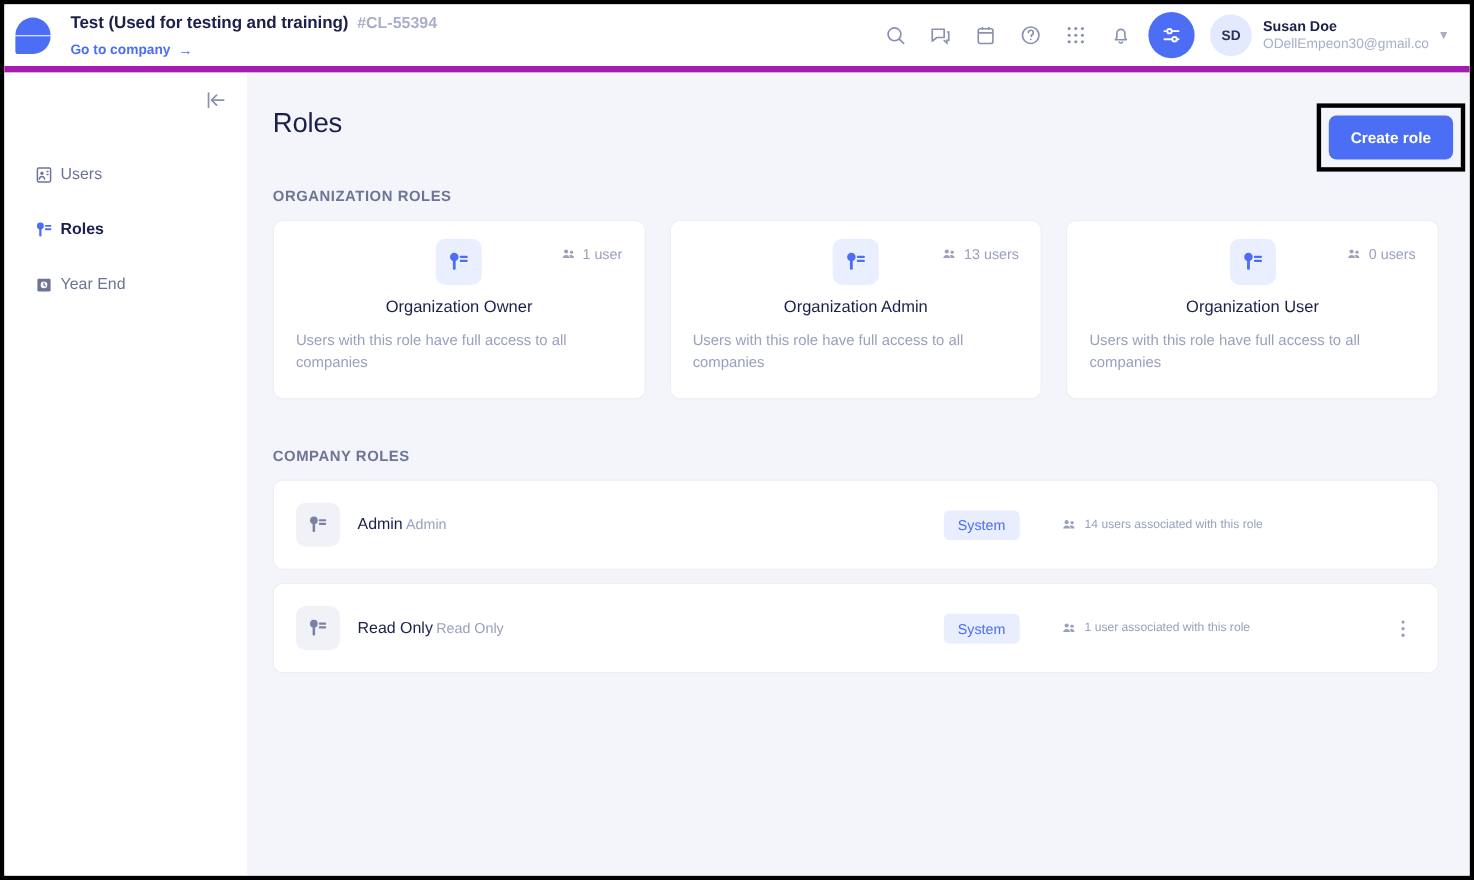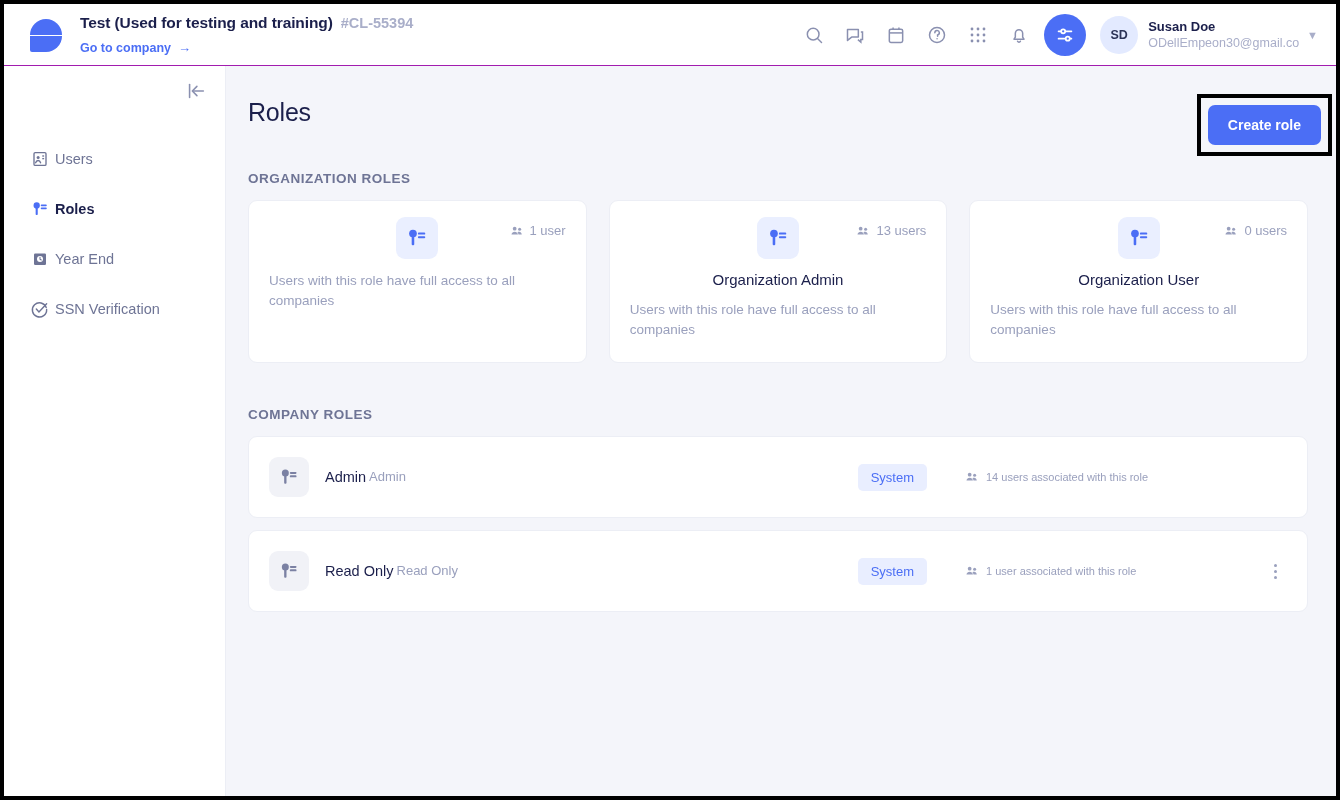--- a/index.html
+++ b/index.html
@@ -16,24 +16,24 @@
     background: #ffffff;
     display: flex;
     flex-direction: column;
   }
 
   
   .topbar {
     height: 62px;
     flex: 0 0 62px;
     background: #ffffff;
-    border-bottom: 1px solid #a21caf;
+    border-bottom: 6px solid #a21caf;
     display: flex;
     align-items: center;
-    padding: 0 18px 0 22px;
+    padding: 0 18px 0 6px;
     justify-content: flex-end;
   }
   .logo {
     width: 40px; height: 40px;
     position: relative;
     flex: 0 0 40px;
     margin-right: 14px;
   }
   .logo .top-half {
     position: absolute; left: 4px; top: 4px;
@@ -350,29 +350,20 @@
           <span class="nicon">
             <svg width="18" height="18" viewBox="0 0 24 24" fill="none" stroke="currentColor" stroke-width="1.8">
                 <rect x="4" y="4.5" width="16" height="15.5" rx="1.6" fill="currentColor" stroke="none"></rect>
                 <circle cx="12" cy="12" r="4" fill="#ffffff" stroke="none"></circle>
                 <path d="M12 9.6v2.6l1.7 1.1" stroke="currentColor" stroke-width="1.4" stroke-linecap="round" fill="none"></path>
               </svg>
           </span>
           <span>Year End</span>
         </div>
 
-        <div class="navitem">
-          <span class="nicon">
-            <svg width="19" height="19" viewBox="0 0 24 24" fill="none" stroke="currentColor" stroke-width="1.8" stroke-linecap="round">
-                <path d="M20.5 9.5A9 9 0 1 0 21 12"></path>
-                <polyline points="8,11.5 11.3,15 21,4.8" fill="none"></polyline>
-              </svg>
-          </span>
-          <span>SSN Verification</span>
-        </div>
       </div>
     </div>
 
     <div class="main">
 
       <div class="main-head">
         <div class="page-title">Roles</div>
       </div>
 
       <div class="create-wrap">
@@ -399,20 +390,21 @@
                 <svg width="14" height="14" viewBox="0 0 24 24" fill="currentColor">
                     <circle cx="8" cy="8" r="3.2"></circle>
                     <circle cx="16.5" cy="9" r="2.6"></circle>
                     <path d="M2.5 18c.6-3 2.8-4.6 5.5-4.6S13 15 13.6 18z"></path>
                     <path d="M14.5 18c-.2-1.7-.8-3-1.7-4 .9-.5 1.9-.7 3-.7 2.2 0 3.9 1.3 4.4 4.7z"></path>
                   </svg>
               </span>
               <span>1 user</span>
             </div>
           </div>
+          <div class="card-name">Organization Owner</div>
           <div class="card-desc">Users with this role have full access to all companies</div>
         </div>
 
         <div class="card">
           <div class="card-top">
             <div class="key-tile">
               <svg width="22" height="22" viewBox="0 0 24 24" fill="currentColor">
                   <circle cx="7.6" cy="7.2" r="4.2"></circle>
                   <rect x="6.2" y="9.5" width="2.8" height="10.5" rx="1.1"></rect>
                   <rect x="13" y="6" width="8" height="2.3" rx="1"></rect>

